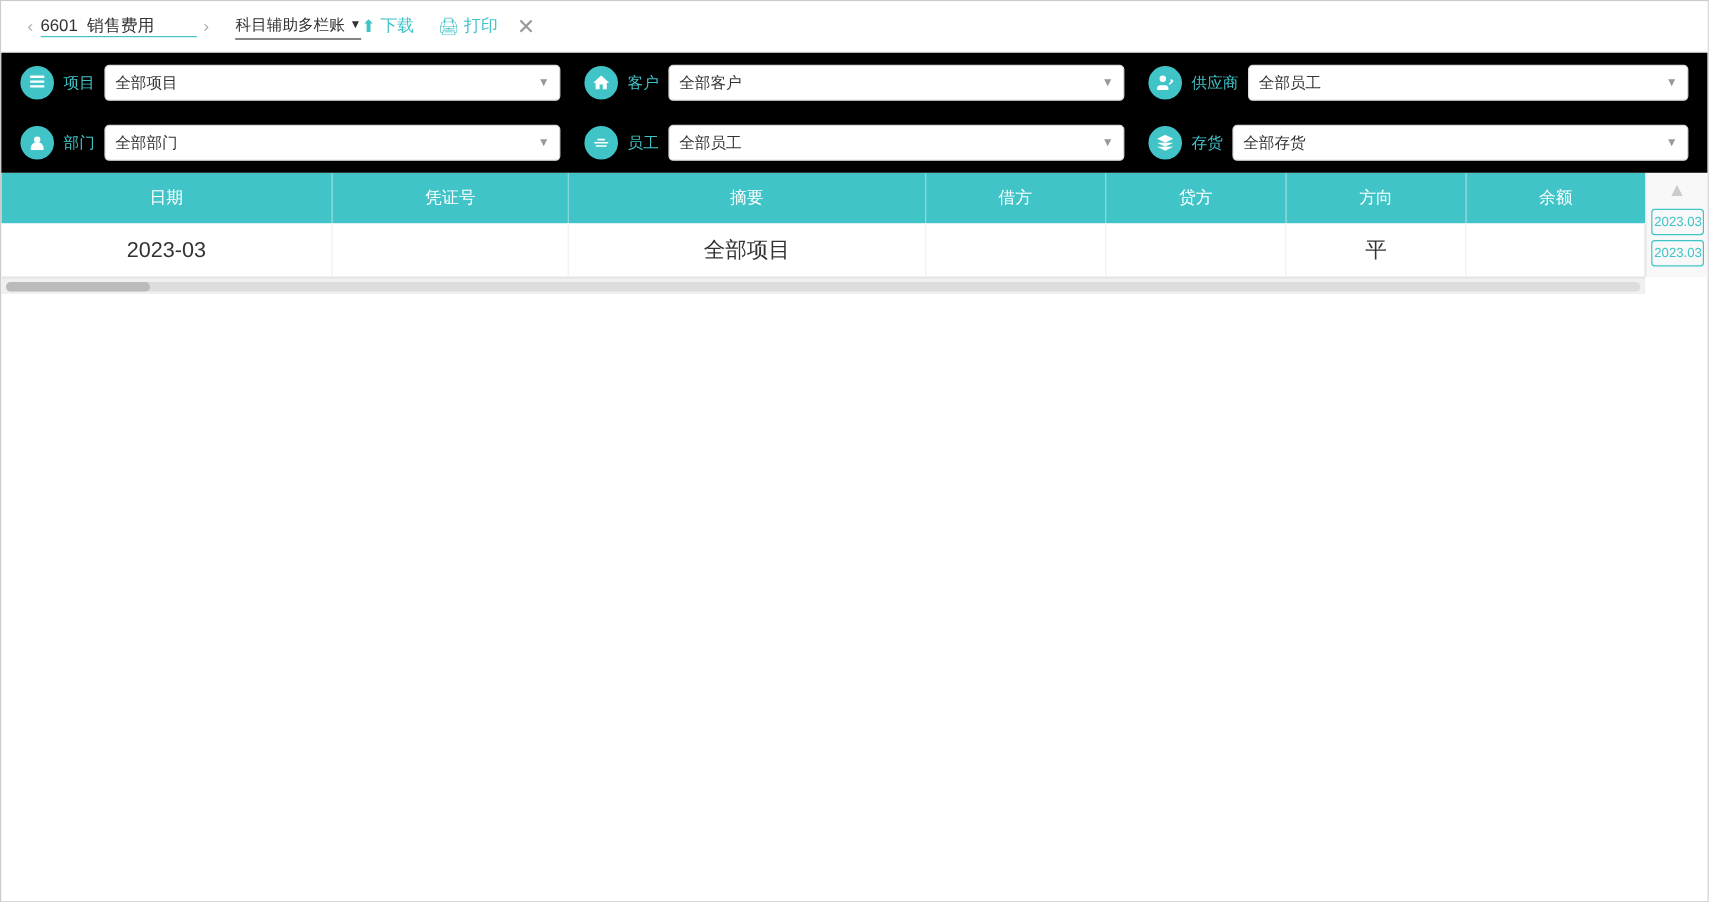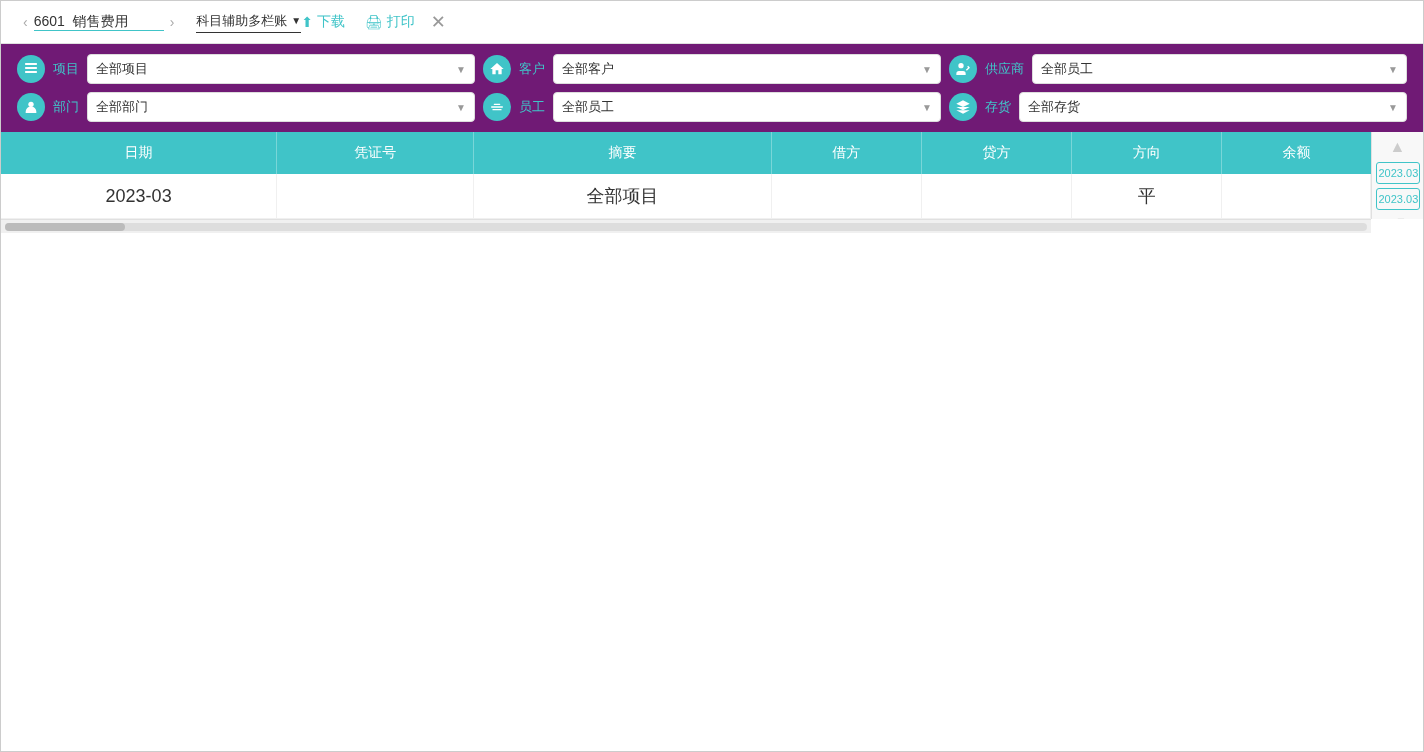--- a/index.html
+++ b/index.html
@@ -13,21 +13,21 @@
     .account-code input { border: none; outline: none; font-size: 14px; color: #333; width: 120px; border-bottom: 1px solid #40c4c8; }
     .nav-arrow { color: #aaa; cursor: pointer; font-size: 14px; padding: 2px 6px; }
     .show-sub { display: flex; align-items: center; gap: 4px; margin-left: 16px; color: #333; border-bottom: 1px solid #333; padding-bottom: 2px; cursor: pointer; }
     .show-sub .arrow-down { font-size: 10px; }
     .title { flex: 1; text-align: center; font-size: 18px; font-weight: bold; color: #333; }
     .header-actions { display: flex; gap: 20px; align-items: center; }
     .header-btn { display: flex; align-items: center; gap: 4px; color: #40c4c8; cursor: pointer; font-size: 14px; }
     .close-btn { color: #999; cursor: pointer; font-size: 18px; margin-left: 16px; }
 
     
-    .filters { padding: 10px 16px; background: #701a75; display: grid; grid-template-columns: repeat(3, 1fr); gap: 8px; }
+    .filters { padding: 10px 16px; background: #000000; display: grid; grid-template-columns: repeat(3, 1fr); gap: 20px; }
     .filter-row { display: flex; align-items: center; gap: 8px; }
     .filter-icon { width: 28px; height: 28px; border-radius: 50%; background: #40c4c8; display: flex; align-items: center; justify-content: center; color: white; font-size: 14px; }
     .filter-label { color: #40c4c8; font-size: 13px; white-space: nowrap; }
     .filter-select { flex: 1; display: flex; align-items: center; justify-content: space-between; border: 1px solid #ddd; border-radius: 4px; padding: 4px 8px; cursor: pointer; background: #fff; height: 30px; }
     .filter-select span { color: #333; font-size: 13px; }
     .filter-select .arrow { color: #999; font-size: 10px; }
     .table { width: 100%; border-collapse: collapse; }
     .table thead tr { background: #40c4c8; }
     .table thead th { color: #fff; padding: 12px 8px; text-align: center; font-weight: normal; font-size: 14px; border-right: 1px solid rgba(255,255,255,0.3); }
     .table thead th:last-child { border-right: none; }

